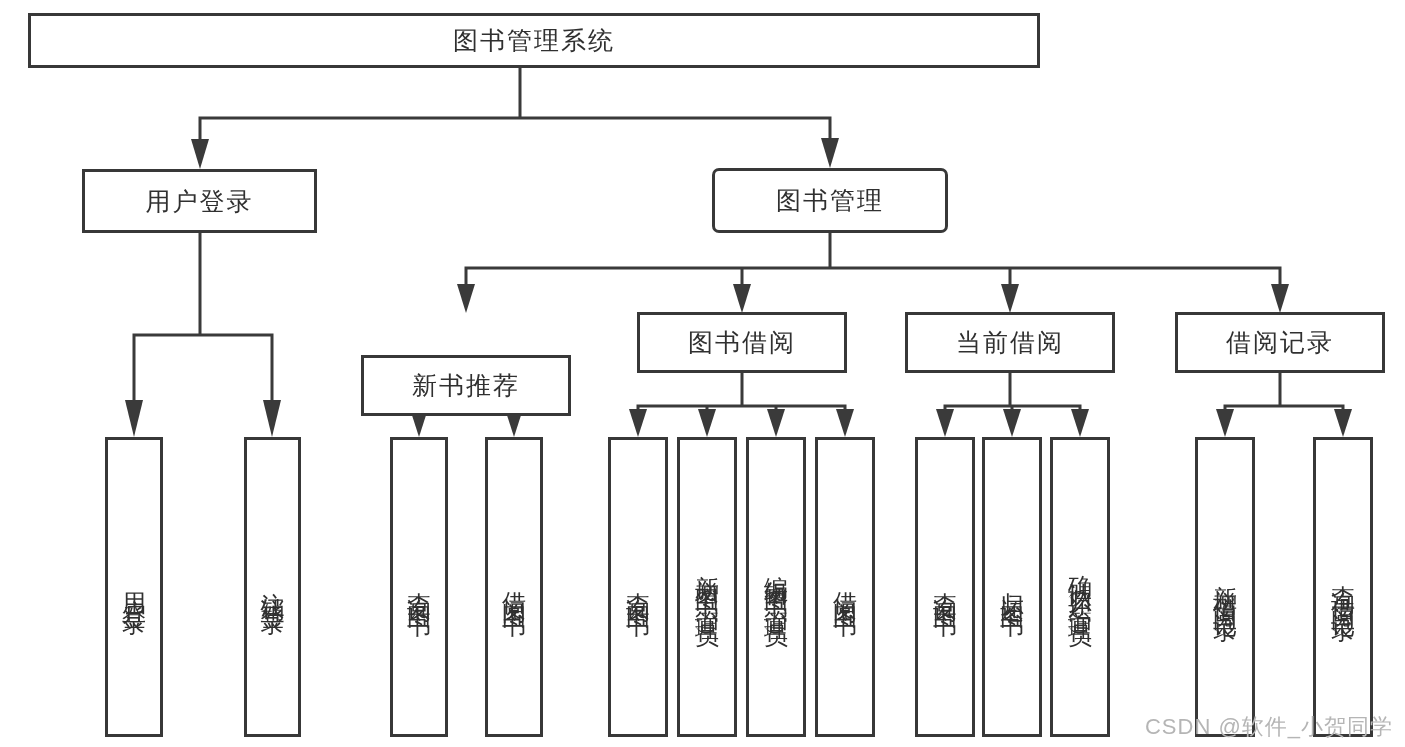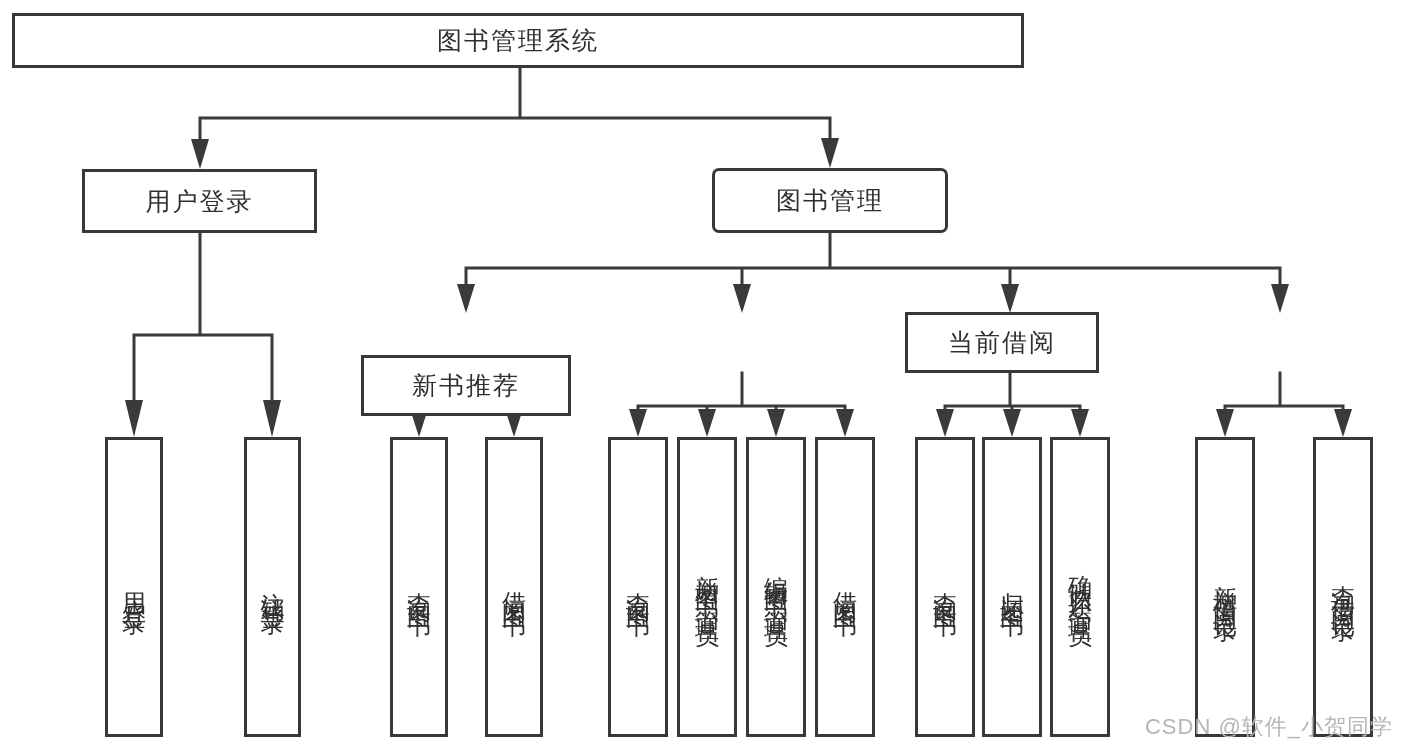--- a/index.html
+++ b/index.html
@@ -114,36 +114,42 @@
       <polygon class="ar" points="1071,409 1089,409 1080,437"></polygon>
     </g>
 
     <g>
       <path class="ln" d="M1280 373 V406 M1225 406 H1343 M1225 406 V411 M1343 406 V411"></path>
       <polygon class="ar" points="1216,409 1234,409 1225,437"></polygon>
       <polygon class="ar" points="1334,409 1352,409 1343,437"></polygon>
     </g>
   </svg>
 
-  <div class="node" style="left:12px; top:13px; width:1012px; height:55px;">
+  <div class="node" style="left:28px; top:13px; width:1012px; height:55px;">
     <span class="h-label">图书管理系统</span>
   </div>
 
   <div class="node" style="left:82px; top:169px; width:235px; height:64px;">
     <span class="h-label">用户登录</span>
   </div>
   <div class="node" style="left:712px; top:168px; width:236px; height:65px;border-radius:7px;">
     <span class="h-label">图书管理</span>
   </div>
 
   <div class="node" style="left:361px; top:312px; width:210px; height:61px;margin-top:43px;">
     <span class="h-label">新书推荐</span>
   </div>
-  <div class="node" style="left:905px; top:312px; width:194px; height:61px;">
+  <div class="node" style="left:637px; top:312px; width:210px; height:61px;">
+    <span class="h-label">图书借阅</span>
+  </div>
+  <div class="node" style="left:905px; top:312px; width:210px; height:61px;">
     <span class="h-label">当前借阅</span>
+  </div>
+  <div class="node" style="left:1175px; top:312px; width:210px; height:61px;">
+    <span class="h-label">借阅记录</span>
   </div>
 
   <div class="node leaf" style="left:105px; top:437px; width:58px; height:300px;">
     <span class="v-label">用户登录</span>
   </div>
   <div class="node leaf" style="left:244px; top:437px; width:57px; height:300px;">
     <span class="v-label">注销登录</span>
   </div>
 
   <div class="node leaf" style="left:390px; top:437px; width:58px; height:300px;">

